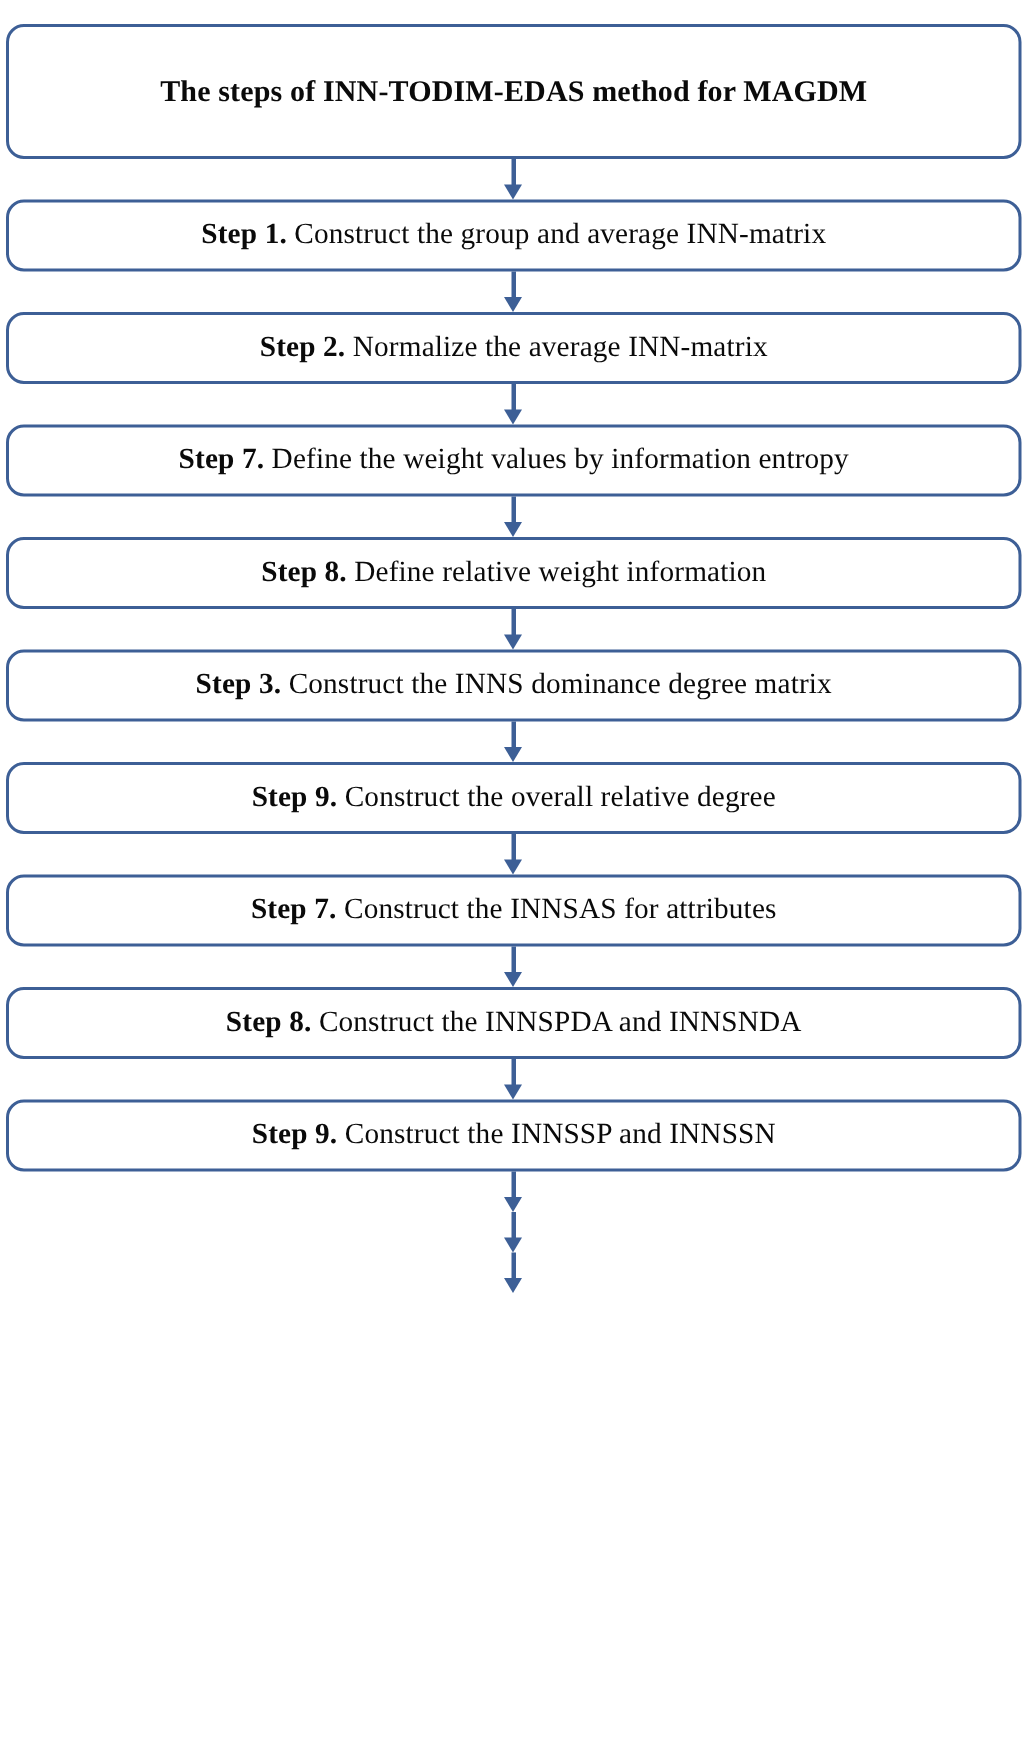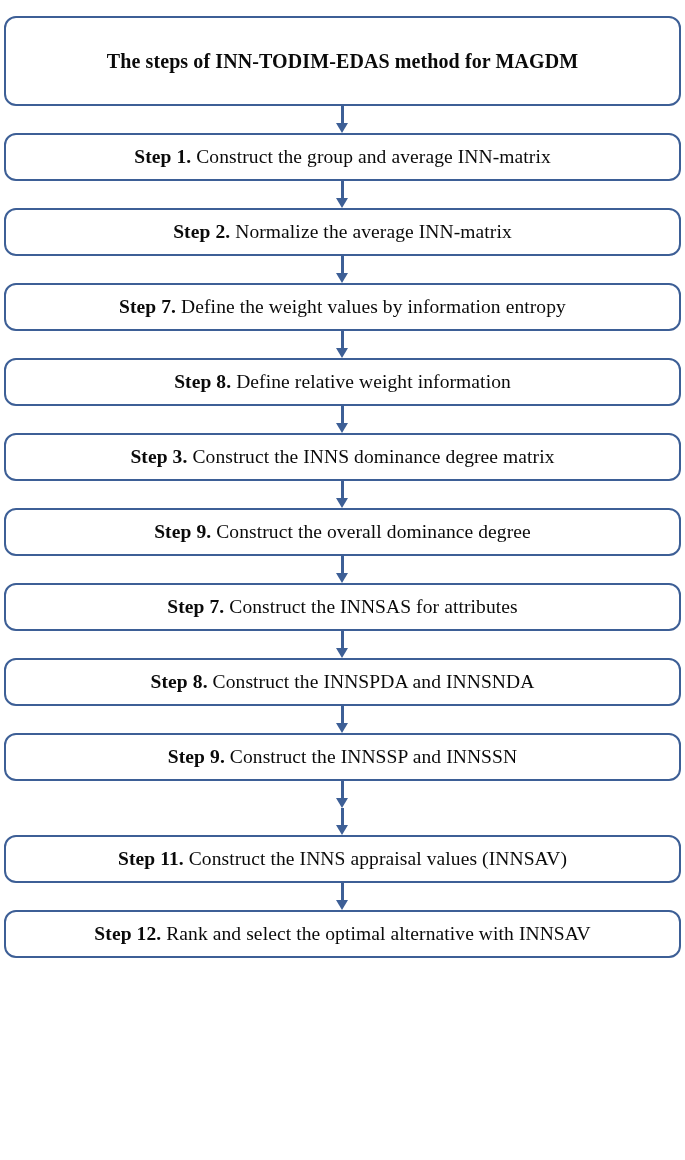--- a/index.html
+++ b/index.html
@@ -137,21 +137,21 @@
       <div class="node">
         <div class="node-text"><span class="lbl">Step 3.</span> <span class="body">Construct the INNS dominance degree matrix</span></div>
       </div>
     </div>
     <div class="connector">
       <div class="shaft"></div>
       <div class="head"></div>
     </div>
     <div class="node-wrap">
       <div class="node">
-        <div class="node-text"><span class="lbl">Step 9.</span> <span class="body">Construct the overall dominance degree</span></div>
+        <div class="node-text"><span class="lbl">Step 9.</span> <span class="body">Construct the overall relative degree</span></div>
       </div>
     </div>
     <div class="connector">
       <div class="shaft"></div>
       <div class="head"></div>
     </div>
     <div class="node-wrap">
       <div class="node">
         <div class="node-text"><span class="lbl">Step 7.</span> <span class="body">Construct the INNSAS for attributes</span></div>
       </div>
@@ -175,27 +175,17 @@
       </div>
     </div>
     <div class="connector">
       <div class="shaft"></div>
       <div class="head"></div>
     </div>
     <div class="connector">
       <div class="shaft"></div>
       <div class="head"></div>
     </div>
-    <div class="node-wrap">
-      <div class="node">
-        <div class="node-text"><span class="lbl">Step 11.</span> <span class="body">Construct the INNS appraisal values (INNSAV)</span></div>
-      </div>
-    </div>
     <div class="connector">
       <div class="shaft"></div>
       <div class="head"></div>
     </div>
-    <div class="node-wrap">
-      <div class="node">
-        <div class="node-text"><span class="lbl">Step 12.</span> <span class="body">Rank and select the optimal alternative with INNSAV</span></div>
-      </div>
-    </div>
   </div>
 
 </body></html>

